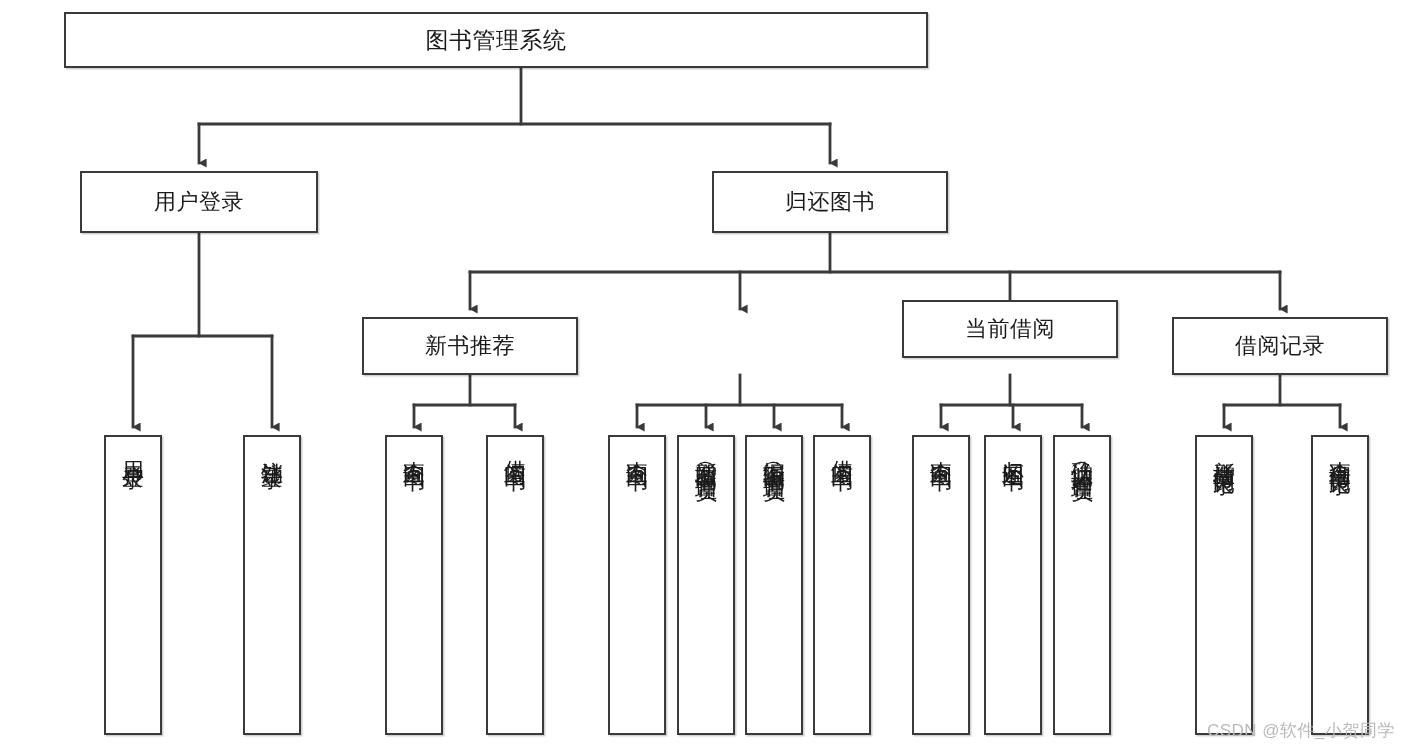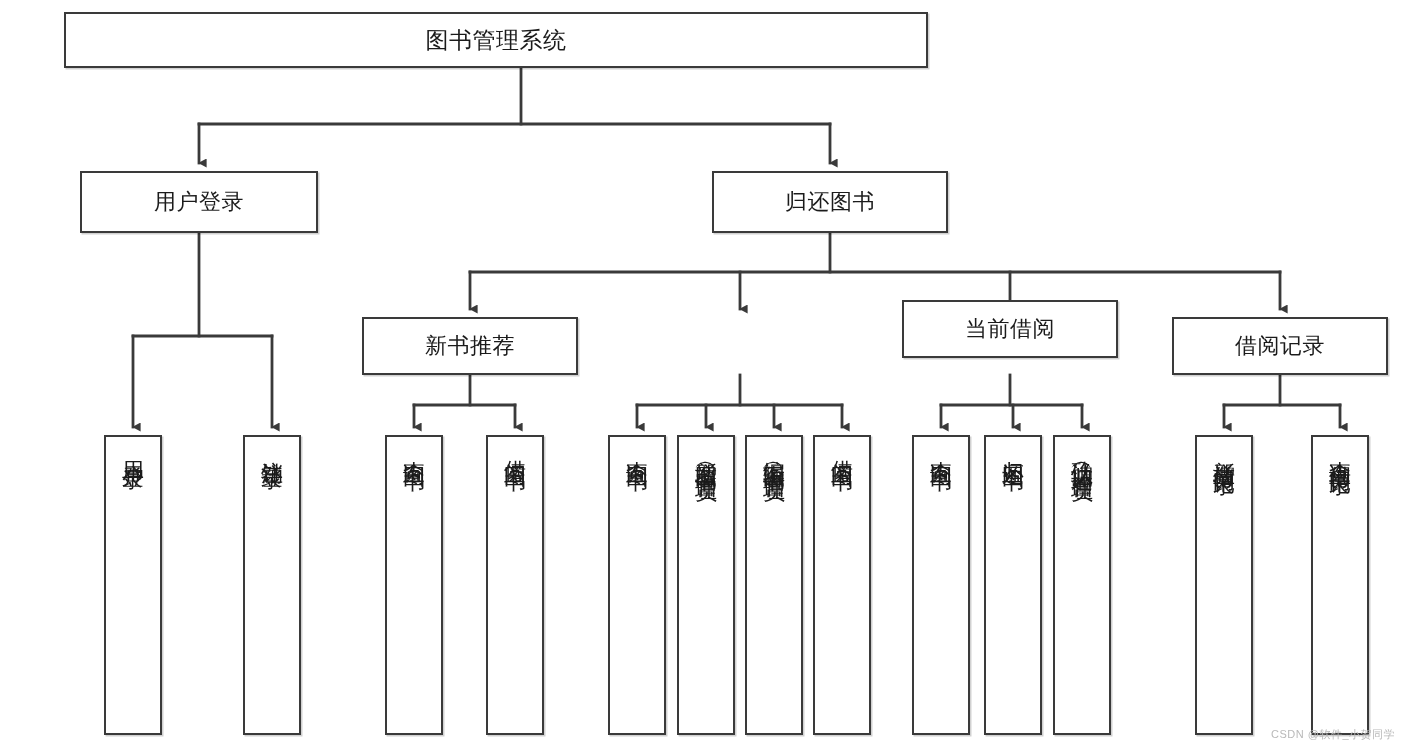--- a/index.html
+++ b/index.html
@@ -61,21 +61,21 @@
     text-orientation: upright;
     font-size: 22px;
     line-height: 1.0;
     letter-spacing: 3px;
     white-space: nowrap;
   }
   .watermark {
     position: absolute;
     right: 10px;
     bottom: 5px;
-    font-size: 11px;
+    font-size: 17px;
     color: #b9b9b9;
     letter-spacing: 0.5px;
     white-space: nowrap;
   }
 </style>
 </head>
 <body>
 
 <div id="canvas">
 

